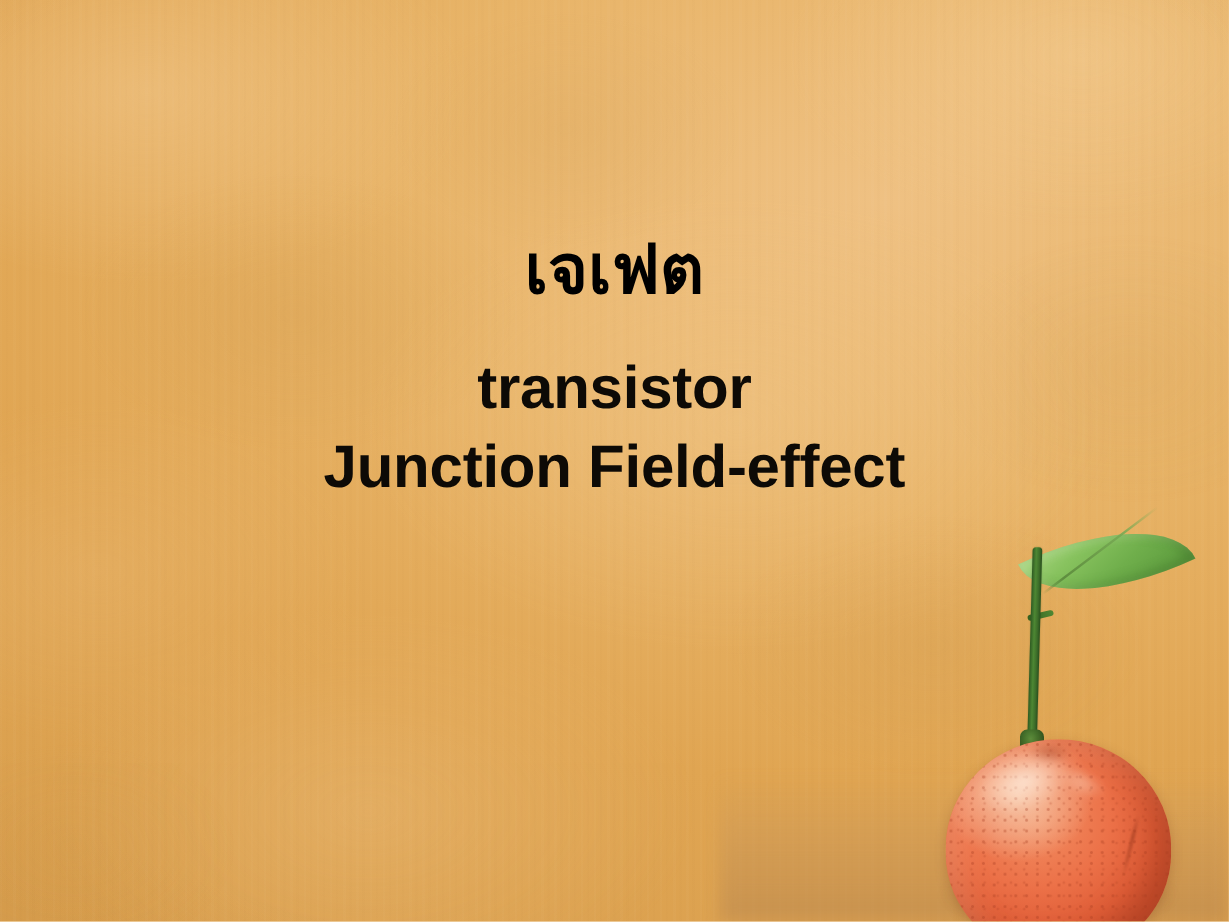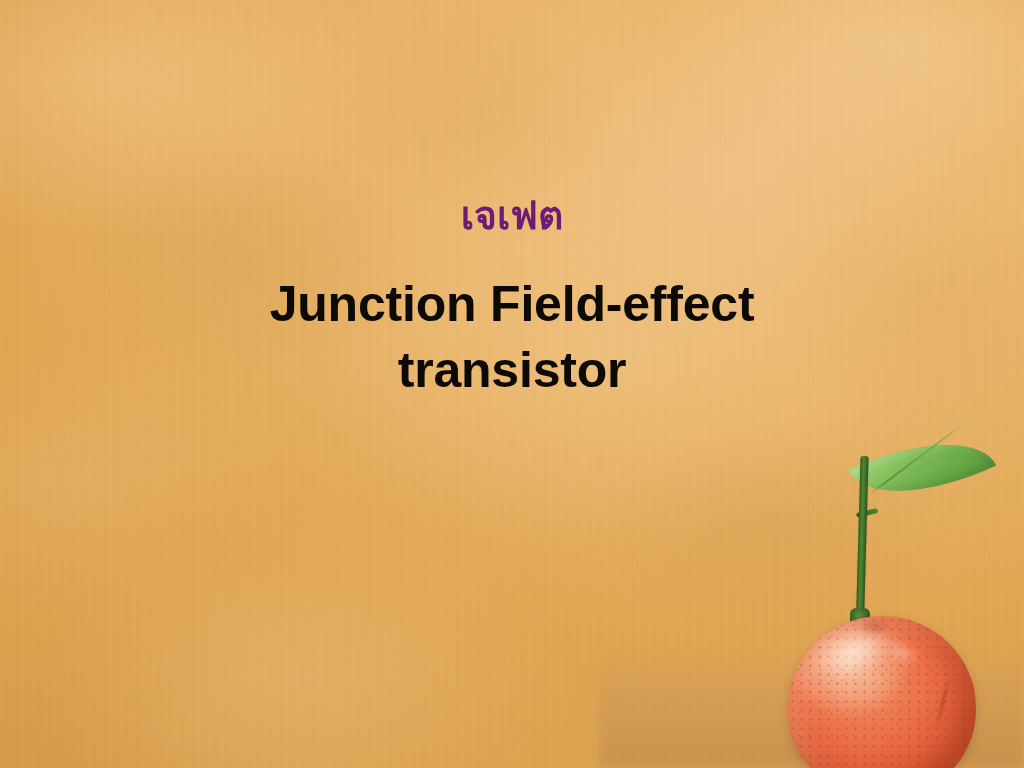--- a/index.html
+++ b/index.html
@@ -94,24 +94,24 @@
   .text-block {
     position: absolute;
     left: 0;
     right: 0;
     top: 196px;
     text-align: center;
   }
 
   .thai-title {
     font-family: "DejaVu Sans", "Liberation Sans", sans-serif;
-    font-size: 39px;
+    font-size: 57px;
     font-weight: 700;
     line-height: 1.05;
-    color: #701a75;
+    color: #000000;
     letter-spacing: 0px;
     margin: 0;
     padding: 0;
     text-align: center;
   }
 
   .subtitle {
     margin: 0;
     padding: 0;
     margin-top: 34px;
@@ -305,22 +305,22 @@
   <div class="bg-layer bg-mottle-a"></div>
   <div class="bg-layer bg-mottle-b"></div>
   <div class="bg-layer bg-streaks"></div>
   <div class="bg-layer bg-vignette"></div>
   <div class="bg-surface"></div>
 
   <div class="text-block">
     <h1 class="thai-title">เจเฟต</h1>
 
     <div class="subtitle">
+      <div>transistor</div>
       <div>Junction Field-effect</div>
-      <div>transistor</div>
     </div>
   </div>
 
   <div class="fruit">
     <div class="fruit-shadow"></div>
 
     <div class="fruit-leaf">
       <div class="fruit-leaf-blade"></div>
       <div class="fruit-leaf-midrib"></div>
       <div class="fruit-leaf-stalk"></div>

